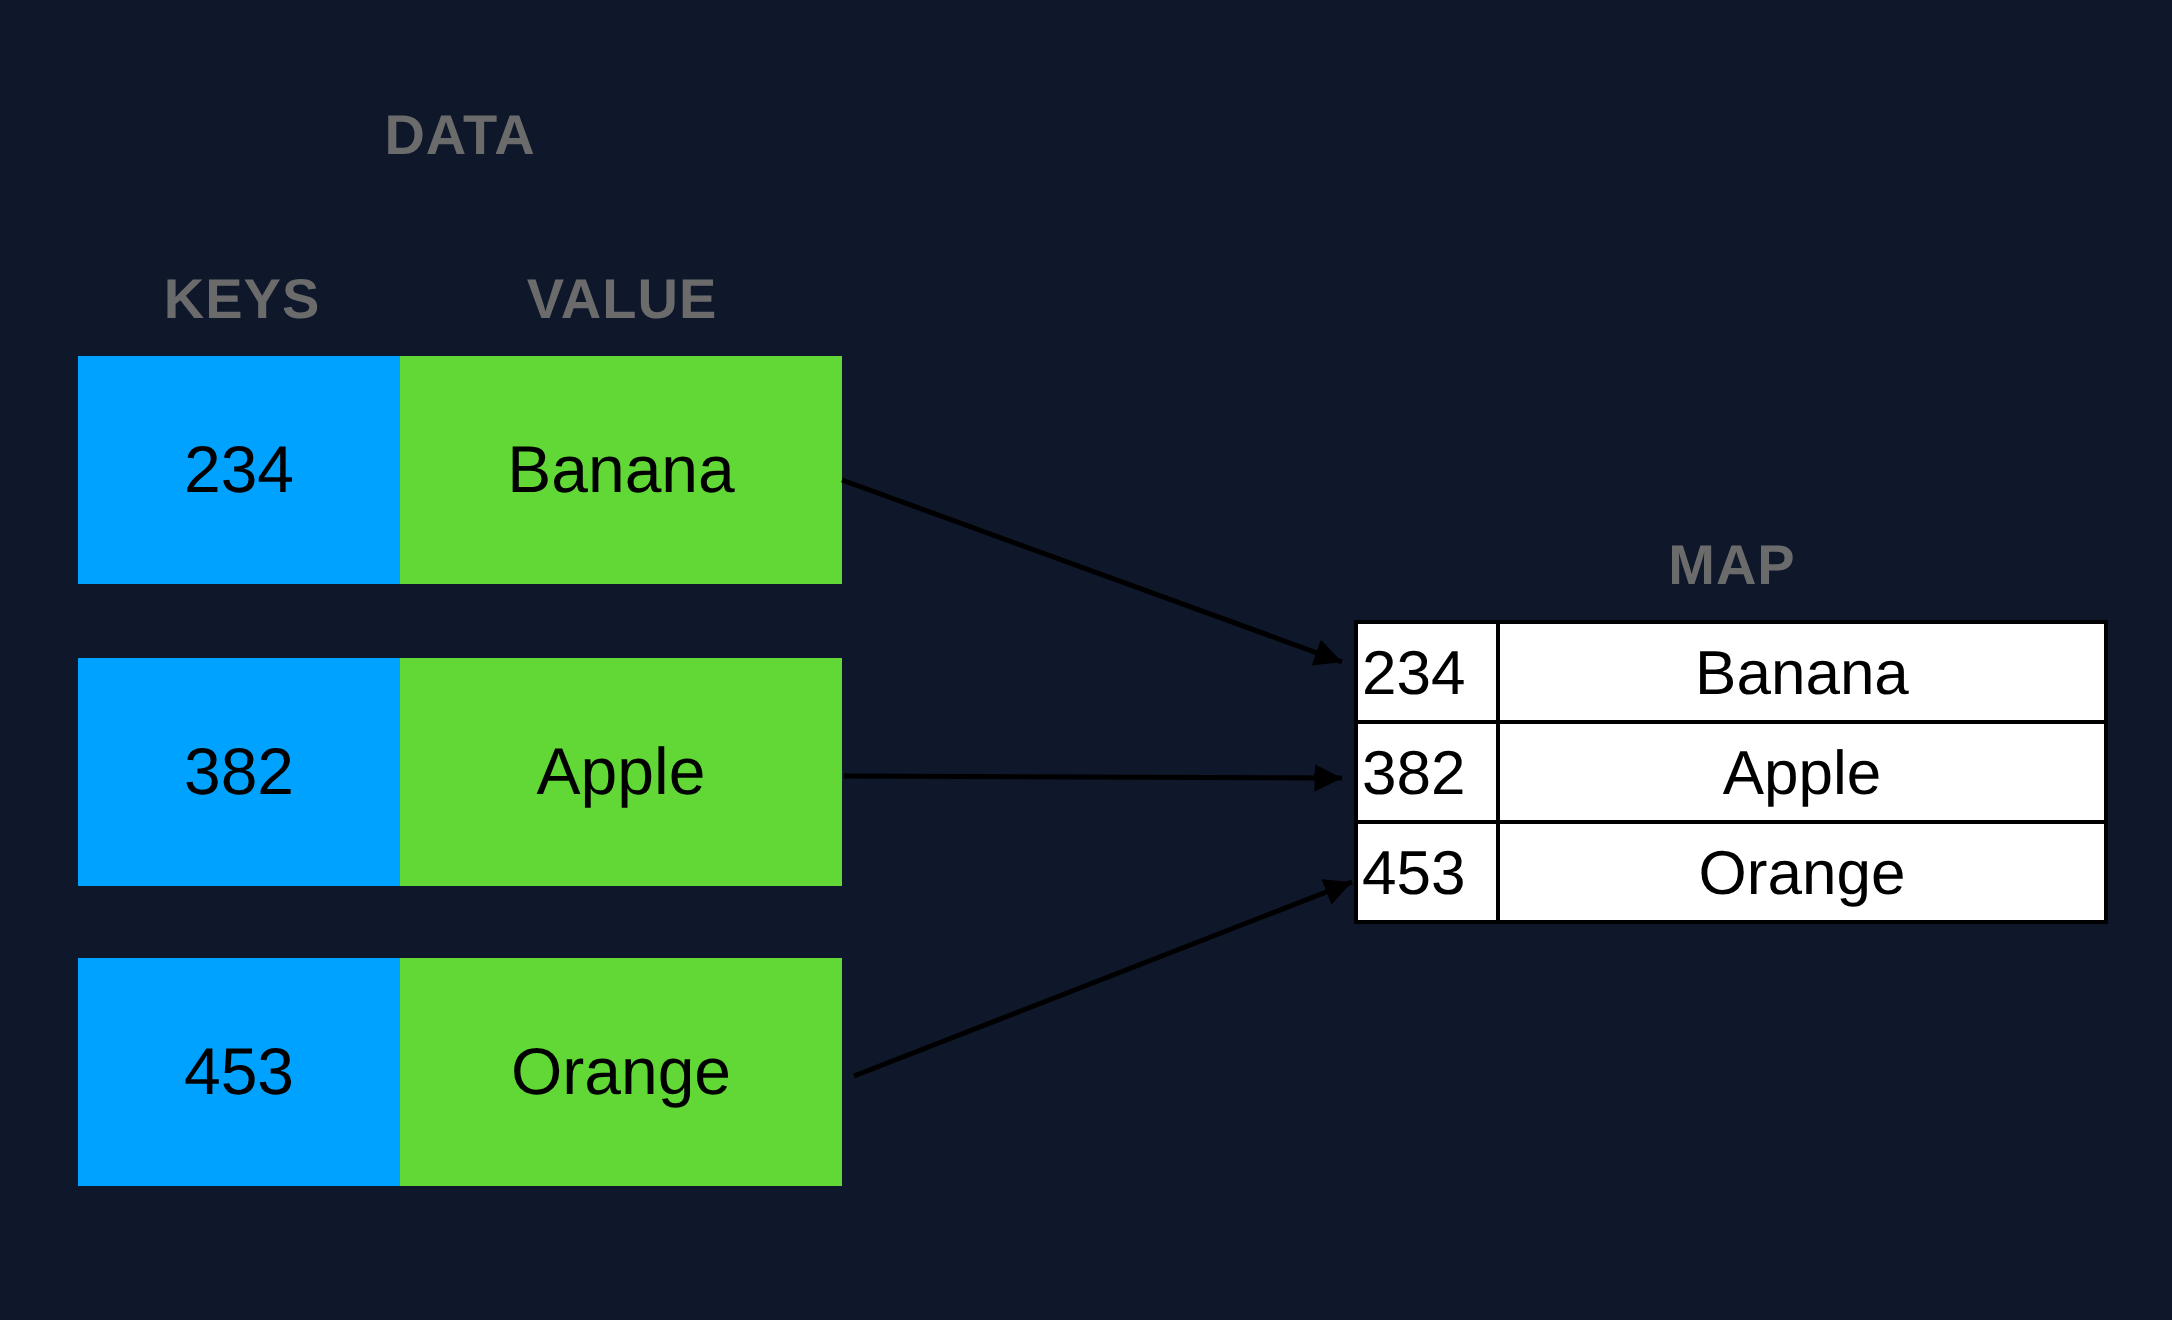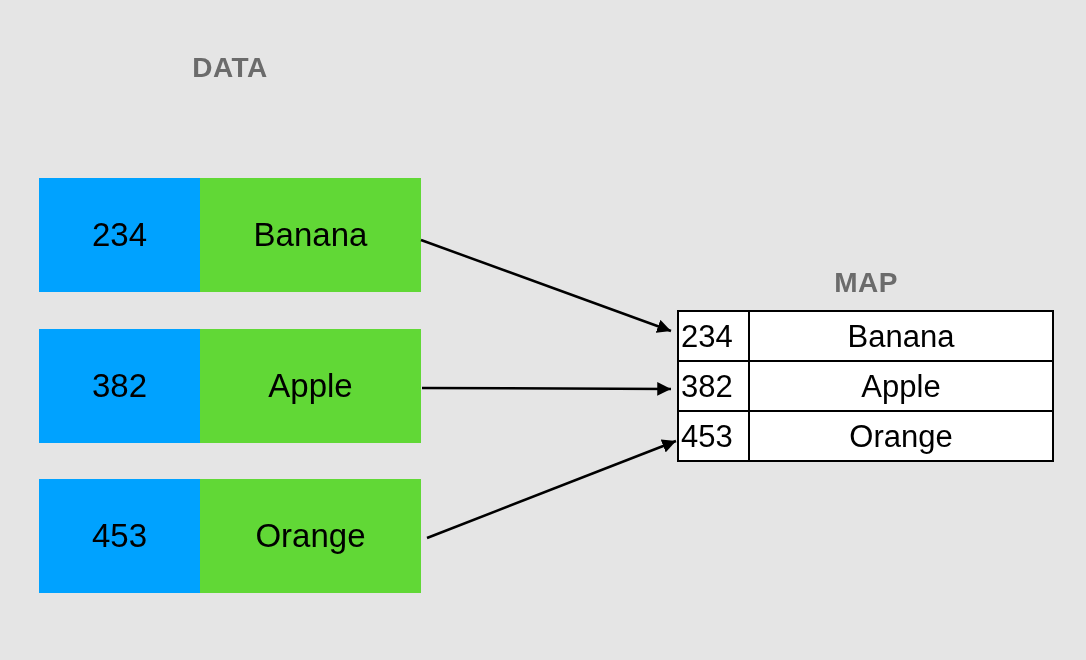--- a/index.html
+++ b/index.html
@@ -1,21 +1,21 @@
 <!DOCTYPE html>
 <html><head>
 <meta charset="utf-8">
 <style>
   * { margin: 0; padding: 0; box-sizing: border-box; }
   html, body { background: #ffffff; }
   .canvas {
     position: relative;
     width: 1086px;
     height: 660px;
-    background: #e5e5e5;
+    background: #0f172a;
     font-family: "Liberation Sans", sans-serif;
     overflow: hidden;
   }
   .heading {
     position: absolute;
     width: 160px;
     text-align: center;
     font-size: 28px;
     font-weight: 700;
     color: #6B6B6B;
@@ -93,20 +93,22 @@
     stroke: #000000;
     stroke-width: 2.5;
   }
 </style>
 </head>
 <body>
 
 <div class="canvas">
 
   <div class="heading heading-data">DATA</div>
+  <div class="heading heading-keys">KEYS</div>
+  <div class="heading heading-value">VALUE</div>
   <div class="heading heading-map">MAP</div>
 
   <div class="pair-row pair-row-0">
     <div class="key-cell">234</div>
     <div class="value-cell">Banana</div>
   </div>
 
   <div class="pair-row pair-row-1">
     <div class="key-cell">382</div>
     <div class="value-cell">Apple</div>

